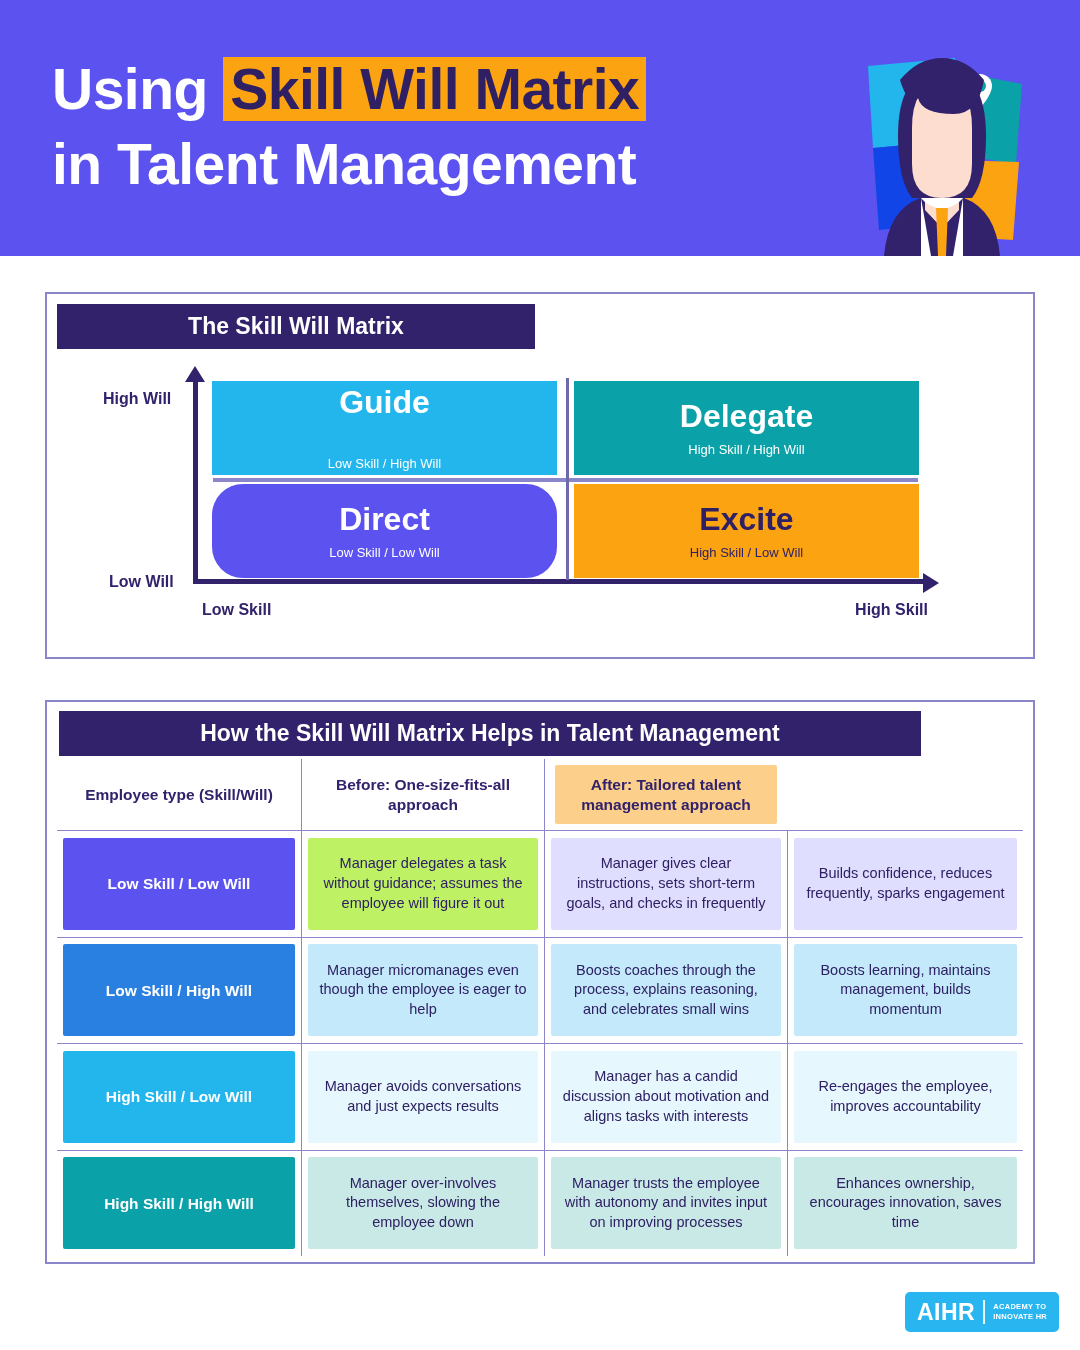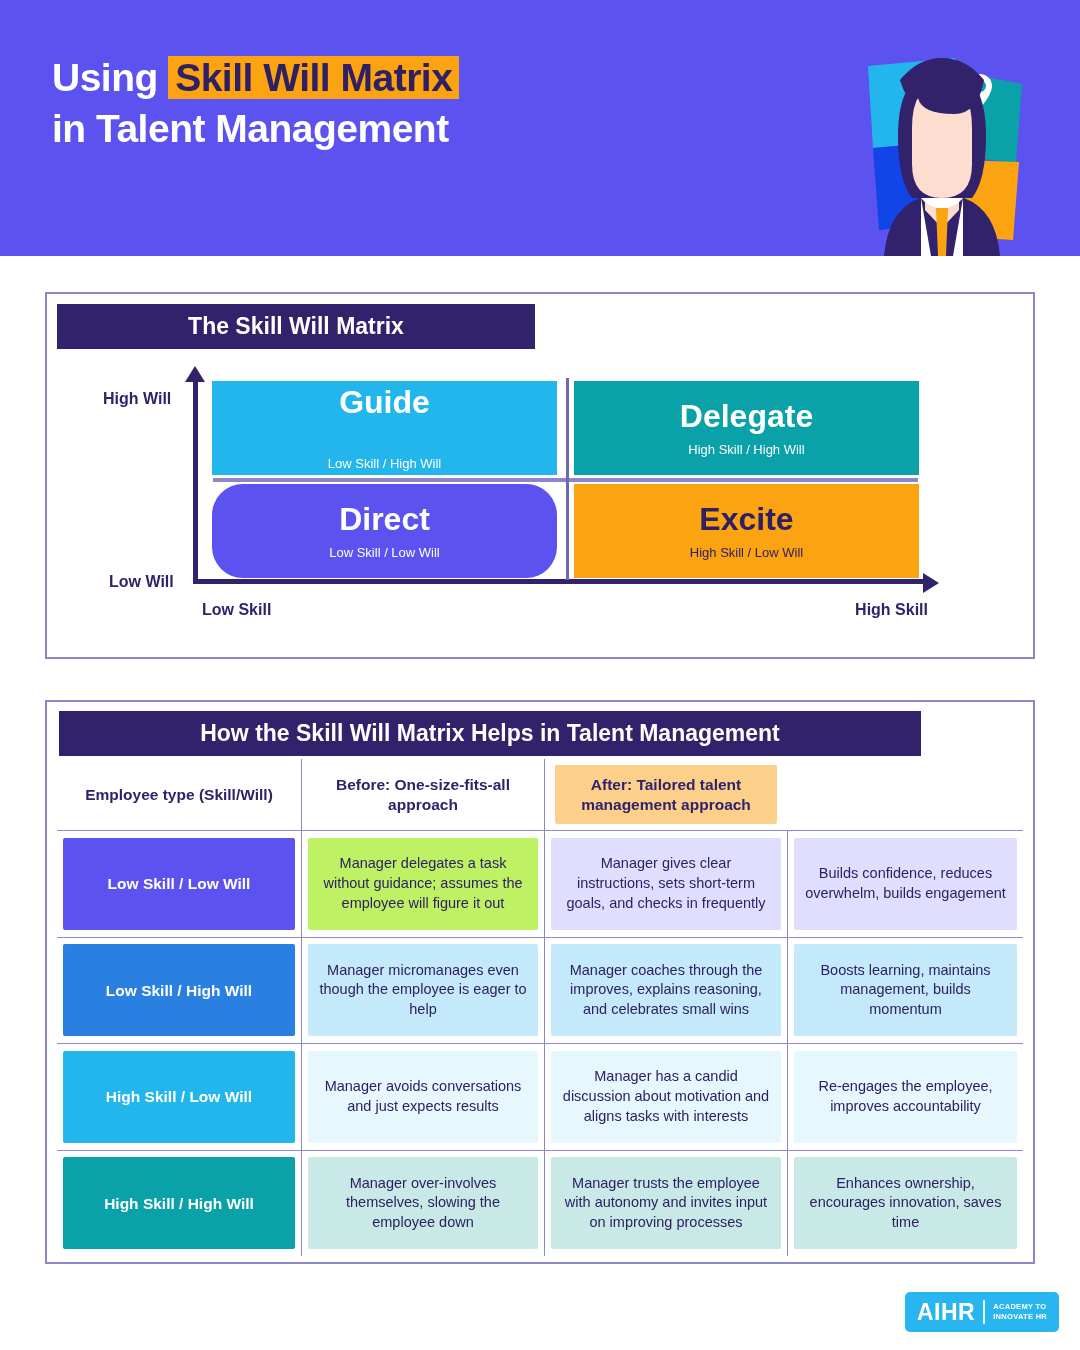--- a/index.html
+++ b/index.html
@@ -12,21 +12,21 @@
   }
 
   
   .header {
     position:absolute; left:0; top:0; width:1080px; height:256px;
     background:#5b52f0;
     overflow:hidden;
   }
   .header-title {
     position:absolute; left:52px; top:52px; width:760px;
-    font-size:39px; font-weight:bold; line-height:1.32;
+    font-size:57px; font-weight:bold; line-height:1.32;
     color:#ffffff; letter-spacing:-0.5px;
   }
   .hl {
     background:#fca311; color:#2e2063;
     padding:0 7px; box-decoration-break:clone;
     -webkit-box-decoration-break:clone;
   }
   .hero { position:absolute; left:820px; top:40px; width:230px; height:216px; }
 
   
@@ -244,33 +244,33 @@
       <div class="tcell c0">
         <span class="chip label" style="background: rgb(91, 82, 240);">Low Skill / Low Will</span>
       </div>
       <div class="tcell c1">
         <span class="chip" style="background: #bef264;">Manager delegates a task without guidance; assumes the employee will figure it out</span>
       </div>
       <div class="tcell c2">
         <span class="chip" style="background: rgb(224, 222, 255);">Manager gives clear instructions, sets short-term goals, and checks in frequently</span>
       </div>
       <div class="tcell c3">
-        <span class="chip" style="background: rgb(224, 222, 255);">Builds confidence, reduces overwhelm, builds engagement</span>
+        <span class="chip" style="background: rgb(224, 222, 255);">Builds confidence, reduces frequently, sparks engagement</span>
       </div>
     </div>
 
     <div class="trow body-row">
       <div class="tcell c0">
         <span class="chip label" style="background: rgb(42, 128, 224);">Low Skill / High Will</span>
       </div>
       <div class="tcell c1">
         <span class="chip" style="background: rgb(195, 233, 251);">Manager micromanages even though the employee is eager to help</span>
       </div>
       <div class="tcell c2">
-        <span class="chip" style="background: rgb(195, 233, 251);">Manager coaches through the improves, explains reasoning, and celebrates small wins</span>
+        <span class="chip" style="background: rgb(195, 233, 251);">Boosts coaches through the process, explains reasoning, and celebrates small wins</span>
       </div>
       <div class="tcell c3">
         <span class="chip" style="background: rgb(195, 233, 251);">Boosts learning, maintains management, builds momentum</span>
       </div>
     </div>
 
     <div class="trow body-row">
       <div class="tcell c0">
         <span class="chip label" style="background: rgb(34, 182, 236);">High Skill / Low Will</span>
       </div>

